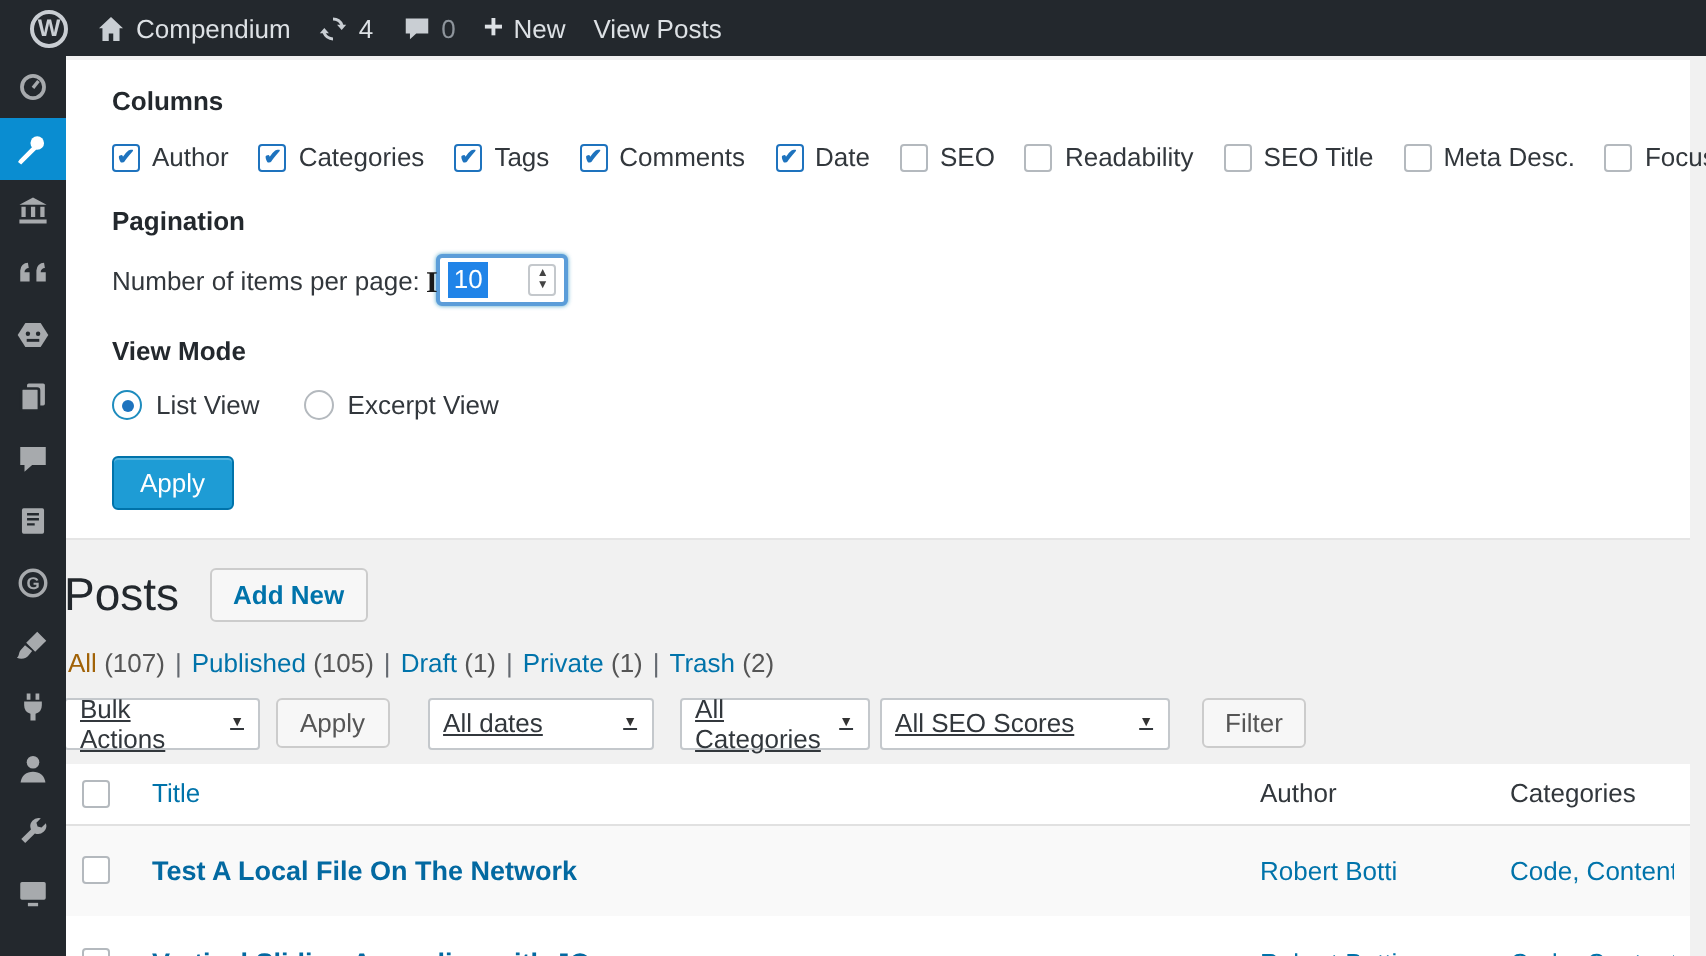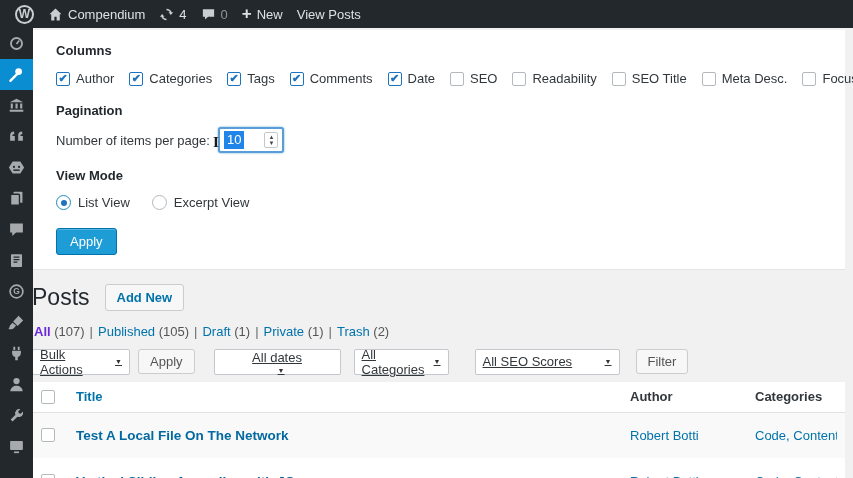--- a/index.html
+++ b/index.html
@@ -65,40 +65,40 @@
                  border:1px solid #0073aa; border-radius:3px; padding:5px 13px; font-size:13px;
                  box-shadow:inset 0 1px 0 rgba(255,255,255,.25); cursor:pointer; }
 
   
   .posts-head { margin:14px 0 0 7px; display:flex; align-items:center; }
   .page-title { font-size:23px; font-weight:400; color:#23282d; line-height:27px; }
   .btn-addnew { margin-left:15px; background:#f7f7f7; border:1px solid #ccc; border-radius:3px;
                 color:#0073aa; font-size:13px; font-weight:600; padding:5px 11px; cursor:pointer; }
   .status-links { margin:13px 0 0 9px; color:#646970; }
   .status-links a { color:#0073aa; text-decoration:none; cursor:pointer; }
-  .status-links .current a { color:#6d28d9; font-weight:700; }
+  .status-links .current a { color:#a16207; font-weight:400; }
   .status-item { display:inline; }
   .sep { color:#646970; margin:0 5px; }
   .count { color:#555; }
 
   
   .tablenav { margin:9px 0 0 7px; display:flex; align-items:center; height:27px; }
   .wpselect { display:flex; align-items:center; justify-content:space-between; background:#fff;
               border:1px solid #c4c8cc; border-radius:2px; height:26px; padding:0 7px;
               color:#32373c; cursor:pointer;text-decoration:underline; }
   .sel-arrow { font-size:7px; color:#333; margin-left:8px; }
   .btn-secondary { background:#f7f7f7; border:1px solid #ccc; border-radius:3px; color:#555;
                    font-size:13px; padding:4px 11px; cursor:pointer; }
 
   
   .posts-table { margin:7px 0 0 7px; width:813px; border-collapse:collapse; background:#fff;
                  table-layout:fixed; }
   .posts-table col.c-cb { width:36px; } .posts-table col.c-author { width:125px; }
   .posts-table col.c-cat { width:98px; }
-  .posts-table th { text-align:left; font-weight:700; color:#32373c; padding:7px 8px;
+  .posts-table th { text-align:left; font-weight:400; color:#32373c; padding:7px 8px;
                     border-bottom:1px solid #e1e1e1; height:30px; }
   .posts-table th.cb-cell, .posts-table td.cb-cell { padding:7px 0 7px 9px; }
   .th-title a { color:#0073aa; text-decoration:none; cursor:pointer; }
   .posts-table td { padding:10px 8px; vertical-align:middle; height:46px; }
   tr.row-alt { background:#f9f9f9; }
   .row-title { color:#0369a1; font-weight:700; font-size:13.5px; text-decoration:none; cursor:pointer; }
   .cell-link { color:#0073aa; text-decoration:none; cursor:pointer; white-space:nowrap;
                overflow:hidden; display:block; }
 
   
@@ -341,25 +341,25 @@
   <div class="status-links">
     <span class="status-item current"><a>All</a> <span class="count">(107)</span></span><span class="sep">|</span><span class="status-item"><a>Published</a> <span class="count">(105)</span></span><span class="sep">|</span><span class="status-item"><a>Draft</a> <span class="count">(1)</span></span><span class="sep">|</span><span class="status-item"><a>Private</a> <span class="count">(1)</span></span><span class="sep">|</span><span class="status-item"><a>Trash</a> <span class="count">(2)</span></span>
   </div>
 
   <div class="tablenav">
     <div class="wpselect" style="width:98px; margin-right:8px;">
       <span>Bulk Actions</span>
       <span class="sel-arrow">▼</span>
     </div>
     <button class="btn-secondary" style="margin-right:19px;">Apply</button>
-    <div class="wpselect" style="width:127px; margin-right:13px;flex-direction:column;">
+    <div class="wpselect" style="width:113px; margin-right:13px;">
       <span>All dates</span>
       <span class="sel-arrow">▼</span>
     </div>
-    <div class="wpselect" style="width:95px; margin-right:26px;">
+    <div class="wpselect" style="width:95px; margin-right:5px;">
       <span>All Categories</span>
       <span class="sel-arrow">▼</span>
     </div>
     <div class="wpselect" style="width:145px; margin-right:16px;">
       <span>All SEO Scores</span>
       <span class="sel-arrow">▼</span>
     </div>
     <button class="btn-secondary">Filter</button>
   </div>
 

